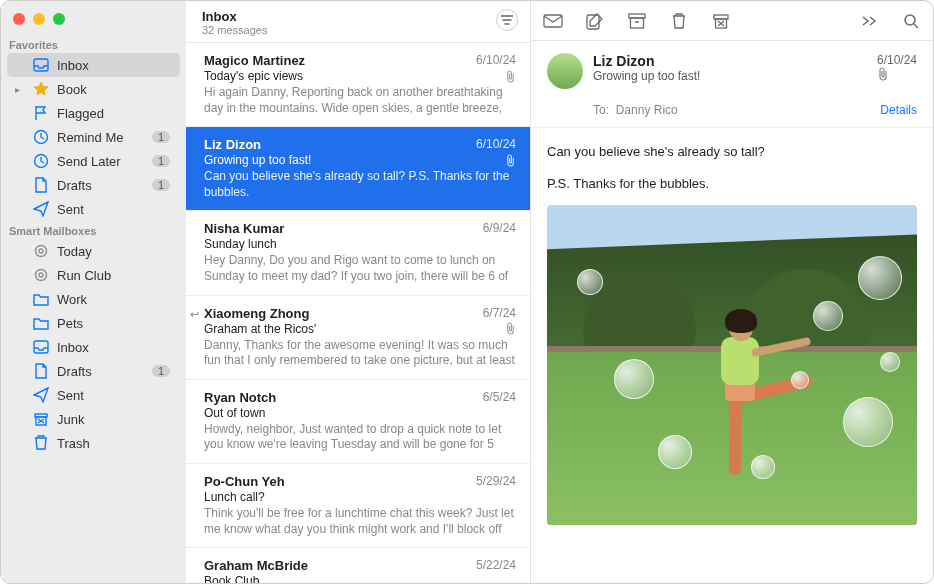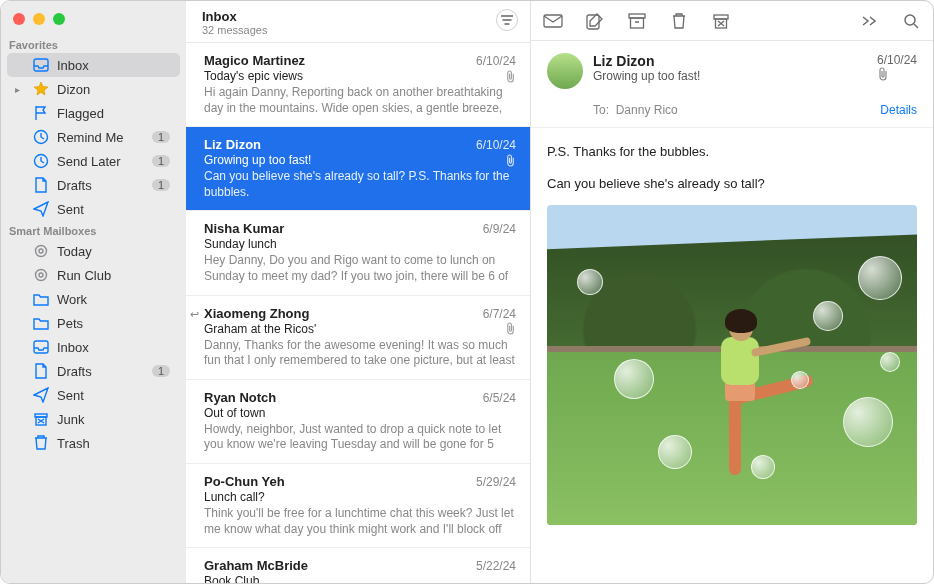--- a/index.html
+++ b/index.html
@@ -20,21 +20,21 @@
   .disclosure { width:10px; color:#888; font-size:10px; margin-left:-6px; }
   
   .msglist { width:345px; border-right:1px solid #e2e2e2; display:flex; flex-direction:column; }
   .msglist-header { display:flex; align-items:flex-start; justify-content:space-between; padding:8px 12px 6px 16px; border-bottom:1px solid #e6e6e6; }
   .msglist-header .title { font-weight:700; font-size:13px; }
   .msglist-header .sub { font-size:11px; color:#888; }
   .filter-btn { width:22px; height:22px; border:1px solid #cfcfcf; border-radius:11px; display:flex; align-items:center; justify-content:center; color:#666; }
   .msgs { flex:1; overflow:hidden; }
   .msg { padding:10px 14px 10px 18px; border-bottom:1px solid #eee; position:relative; cursor:default; }
   .msg.sel { background:#1f70ea; color:#fff; }
-  .msg .row1 { display:flex; justify-content:space-between; align-items:flex-end; }
+  .msg .row1 { display:flex; justify-content:space-between; align-items:flex-start; }
   .msg .sender { font-weight:700; font-size:13px; }
   .msg .date { font-size:12px; color:#888; }
   .msg.sel .date { color:#dbe8ff; }
   .msg .subj { font-size:12px; font-weight:500; margin-top:1px; display:flex; justify-content:space-between; align-items:center; }
   .msg .subj .attach { color:#9a9a9a; font-size:12px; }
   .msg.sel .subj .attach { color:#dbe8ff; }
   .msg .preview { font-size:12px; color:#888; margin-top:2px; line-height:1.3; max-height:2.6em; overflow:hidden; }
   .msg.sel .preview { color:#e6efff; }
   .reply-ind { position:absolute; left:4px; top:12px; color:#888; font-size:11px; }
   
@@ -96,21 +96,21 @@
           </span>
           <span class="label">Inbox</span>
         </div>
         <div class="side-item">
           <span class="disclosure">▸</span>
           <span class="icon">
             <svg width="16" height="16" viewBox="0 0 16 16">
               <path d="M8 1l2 4.5 5 .5-3.8 3.3L12 14 8 11.5 4 14l.8-4.7L1 6l5-.5z" fill="#f7b500" stroke="#d99a00" stroke-width=".6"></path>
             </svg>
           </span>
-          <span class="label">Dizon</span>
+          <span class="label">Book</span>
         </div>
         <div class="side-item">
           <span class="disclosure"></span>
           <span class="icon">
             <svg width="14" height="16" viewBox="0 0 14 16">
               <path d="M2 1v14M2 2h9l-2 3 2 3H2" stroke="currentColor" stroke-width="1.4" fill="none"></path>
             </svg>
           </span>
           <span class="label">Flagged</span>
         </div>
@@ -414,22 +414,22 @@
       </div>
       <div class="hb-to">
         <span>
           <span>To:</span>&nbsp;&nbsp;<span>Danny Rico</span>
         </span>
         <span class="details">Details</span>
       </div>
     </div>
 
     <div class="body">
+      <p>Can you believe she's already so tall?</p>
       <p>P.S. Thanks for the bubbles.</p>
-      <p>Can you believe she's already so tall?</p>
       <div class="photo">
         <div class="trees"></div>
         <div class="wall"></div>
         <div class="lawn"></div>
         <div class="girl">
           <div class="leg2"></div>
             <div class="leg1"></div>
           <div class="body1"></div>
             <div class="shirt"></div>
           <div class="arm"></div>

